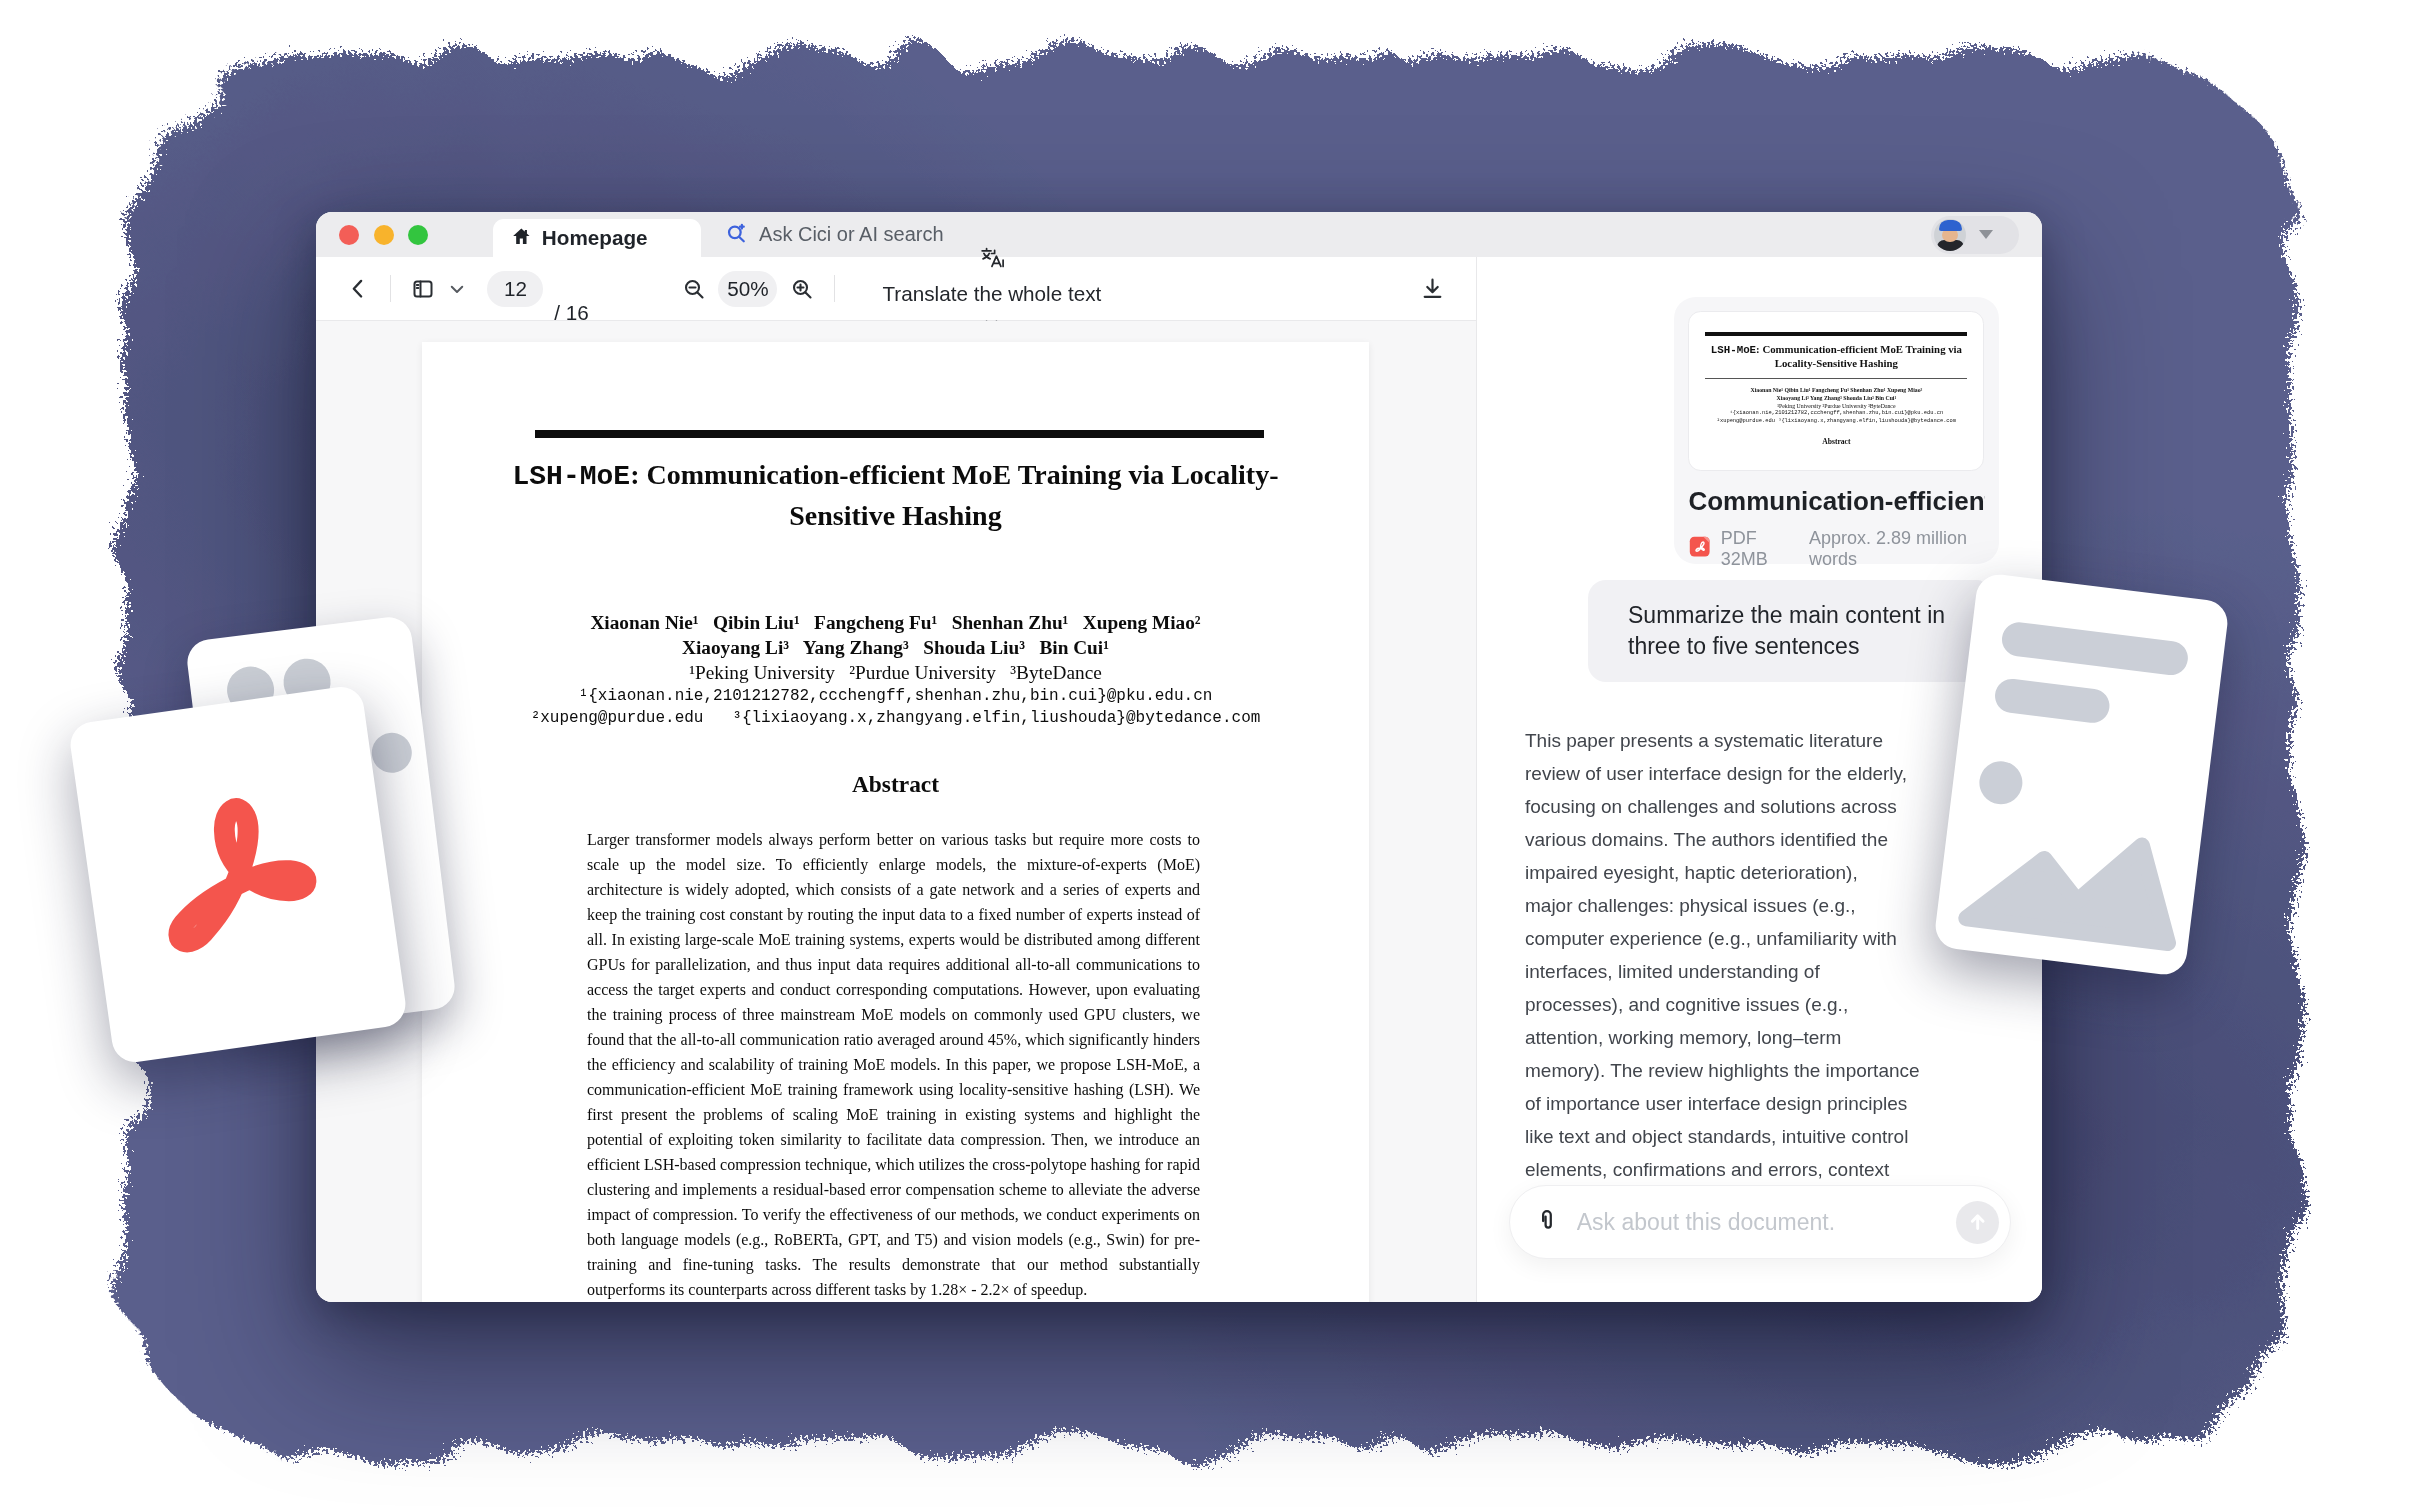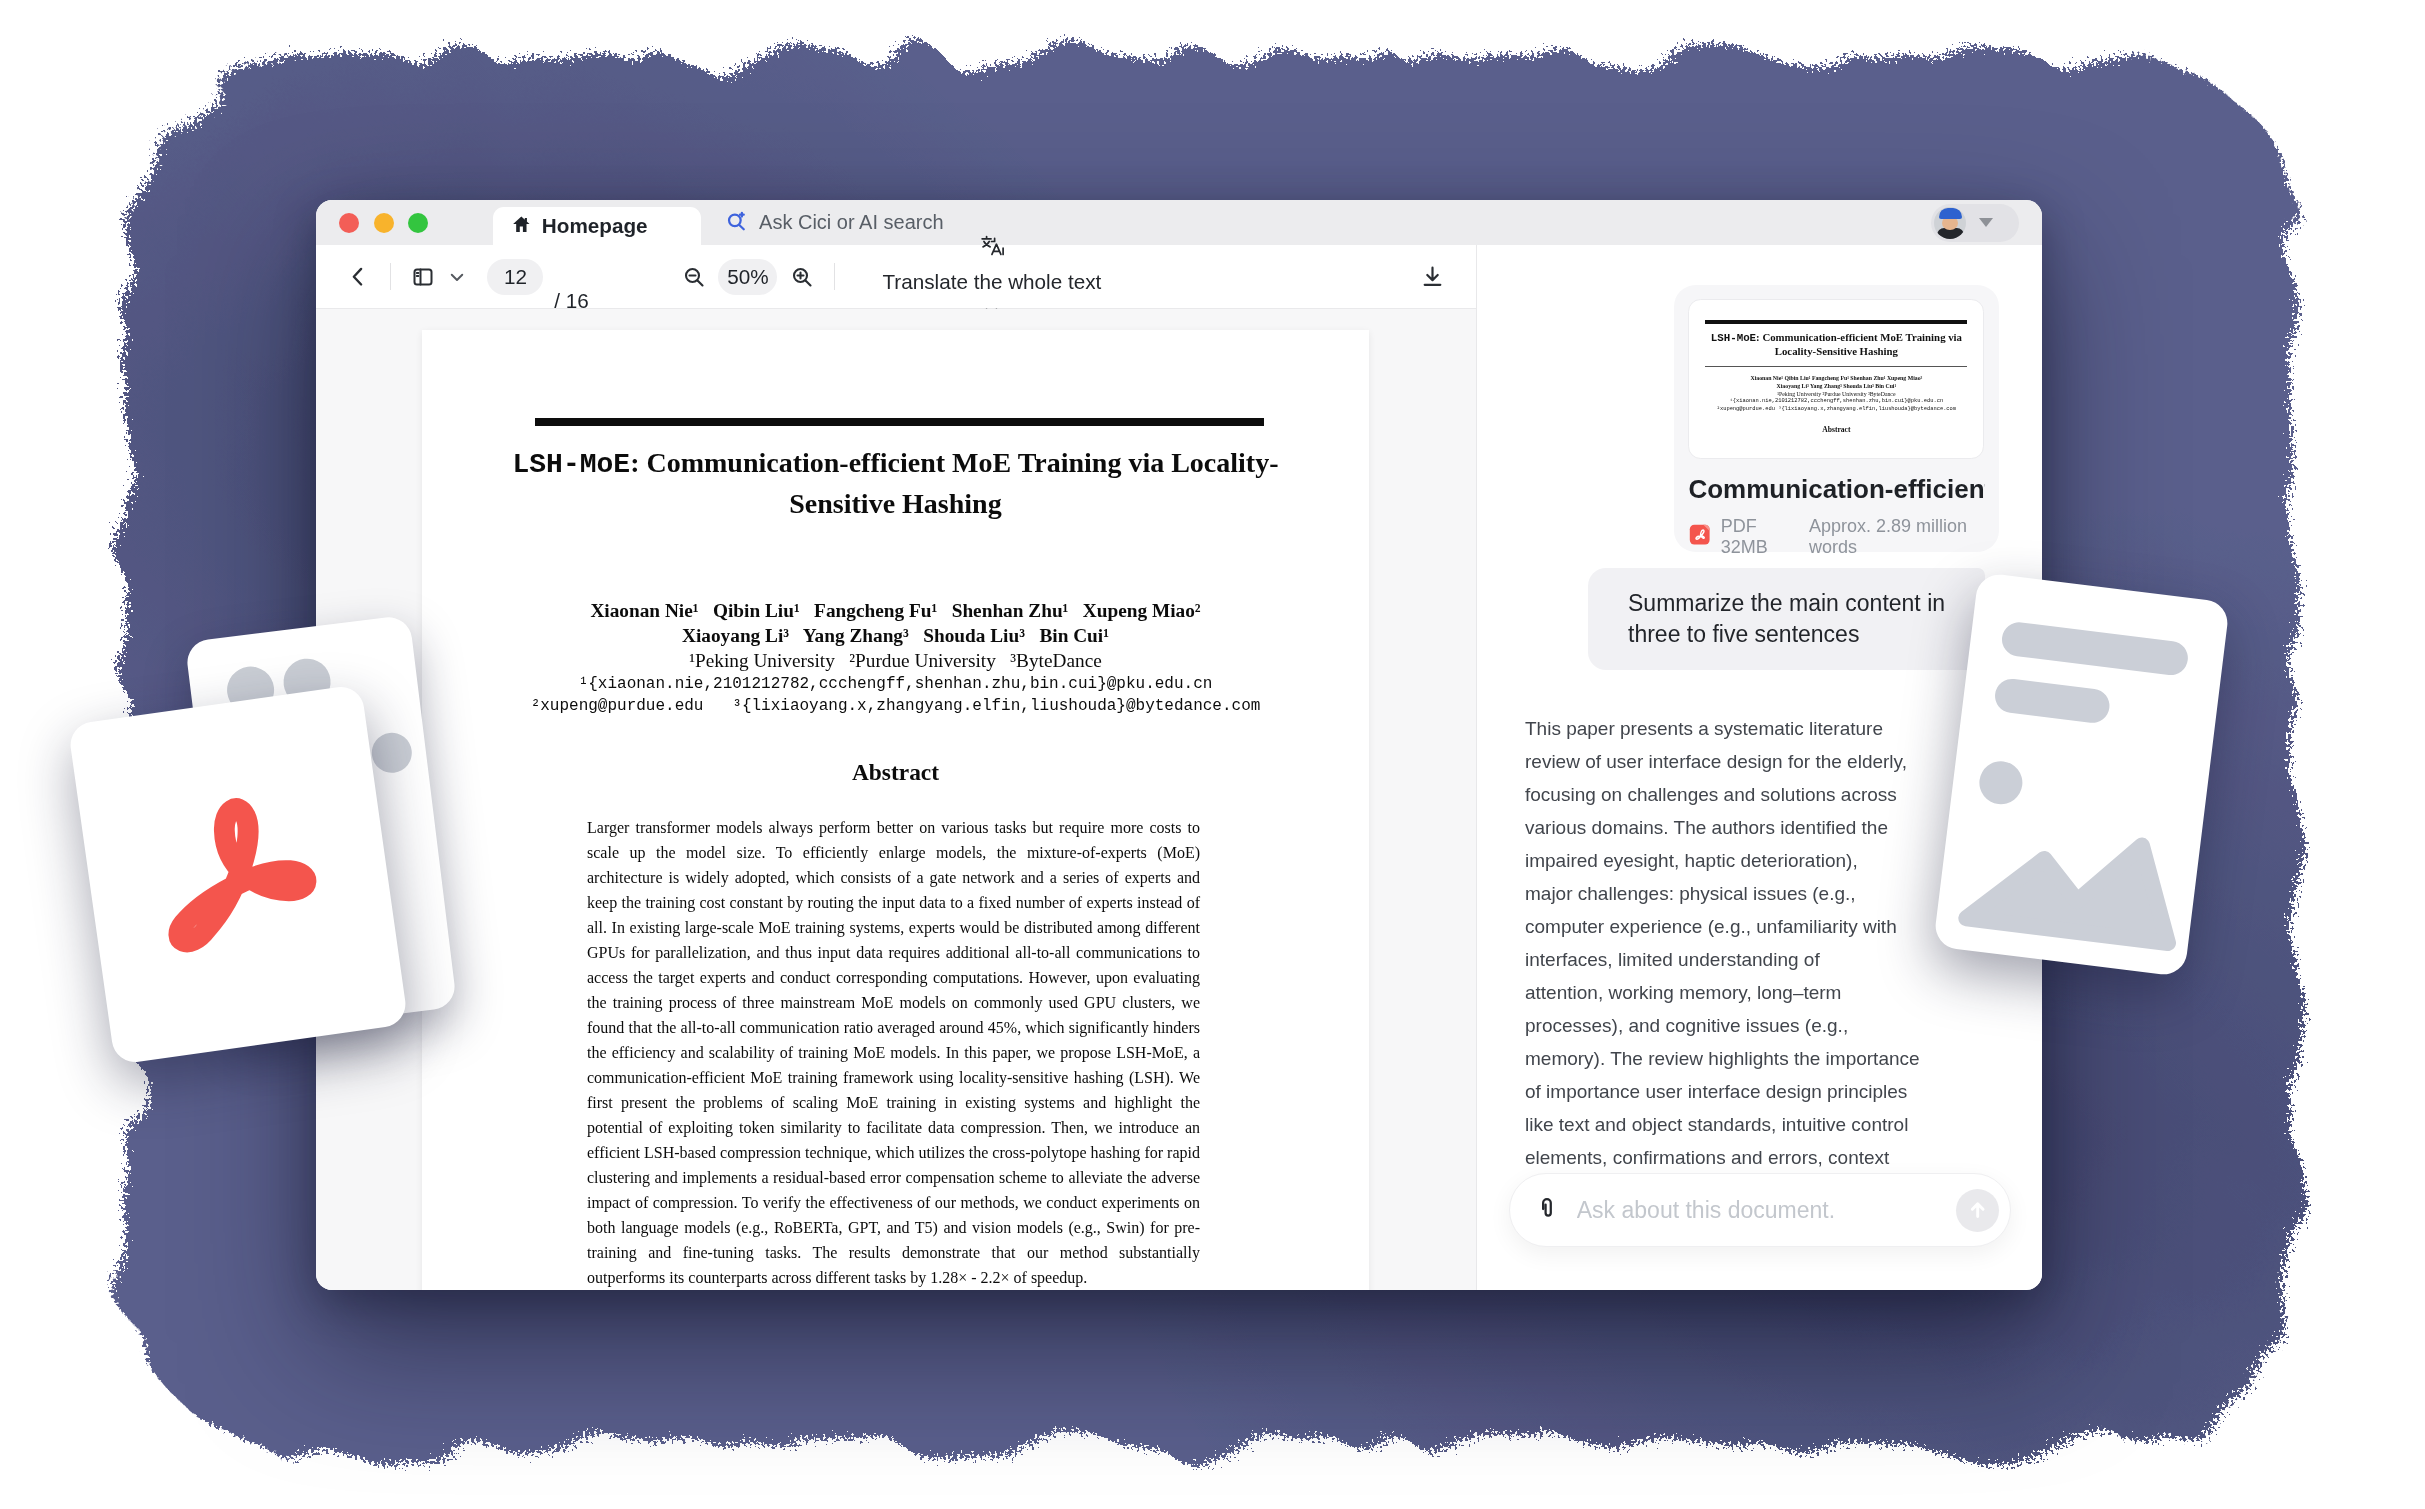--- a/index.html
+++ b/index.html
@@ -10,21 +10,21 @@
   .blob{position:absolute;left:126px;top:56px;width:2167px;height:1392px;
         border-radius:171px;
         background:
           radial-gradient(988px 719px at 16% 28%, rgba(28,31,62,.28), rgba(0,0,0,0) 70%),
           radial-gradient(1258px 898px at 86% 78%, rgba(26,29,60,.32), rgba(0,0,0,0) 72%),
           radial-gradient(809px 629px at 55% 45%, rgba(30,33,66,.25), rgba(0,0,0,0) 75%),
           #5a5f8c;
         filter:url(#blobRough);z-index:0;}
 
   
-  .window{position:absolute;left:316px;top:200px;width:1726px;height:1090px;
+  .window{position:absolute;left:316px;top:212px;width:1726px;height:1090px;
           background:#fff;border-radius:16px;overflow:hidden;z-index:2;
           box-shadow:0 54px 126px rgba(15,17,38,.55), 0 12.6px 41px rgba(15,17,38,.35);}
 
   
   .tabstrip{position:absolute;left:0;top:0;right:0;height:45px;background:#ececee;
             display:flex;align-items:center;}
   .lights{display:flex;gap:14.4px;margin-left:23.4px;}
   .light{width:20px;height:20px;border-radius:50%;}
   .tab{margin-left:65px;height:38px;align-self:flex-end;width:208px;background:#fff;
        border-radius:10.8px 10.8px 0 0;display:flex;align-items:center;padding:0 0 0 18px;box-sizing:border-box;gap:10px;}
@@ -294,22 +294,22 @@
         <div class="response">
 
         <div>This paper presents a systematic literature</div>
             <div>review of user interface design for the elderly,</div>
             <div>focusing on challenges and solutions across</div>
             <div>various domains. The authors identified the</div>
             <div>impaired eyesight, haptic deterioration),</div>
             <div>major challenges: physical issues (e.g.,</div>
             <div>computer experience (e.g., unfamiliarity with</div>
             <div>interfaces, limited understanding of</div>
+            <div>processes), and cognitive issues (e.g.,</div>
             <div>attention, working memory, long–term</div>
-            <div>processes), and cognitive issues (e.g.,</div>
             <div>memory). The review highlights the importance</div>
             <div>of importance user interface design principles</div>
             <div>like text and object standards, intuitive control</div>
             <div>elements, confirmations and errors, context</div>
           </div>
 
         <div class="ask-bar">
           <span>
             <svg width="27" height="27" viewBox="0 0 24 24" fill="none" stroke="#24272c" stroke-width="2" stroke-linecap="round" stroke-linejoin="round">
               <path d="M9 12.5 V7 a3.4 3.4 0 0 1 6.8 0 v9 a2.3 2.3 0 0 1 -4.6 0 V8.5"></path>

